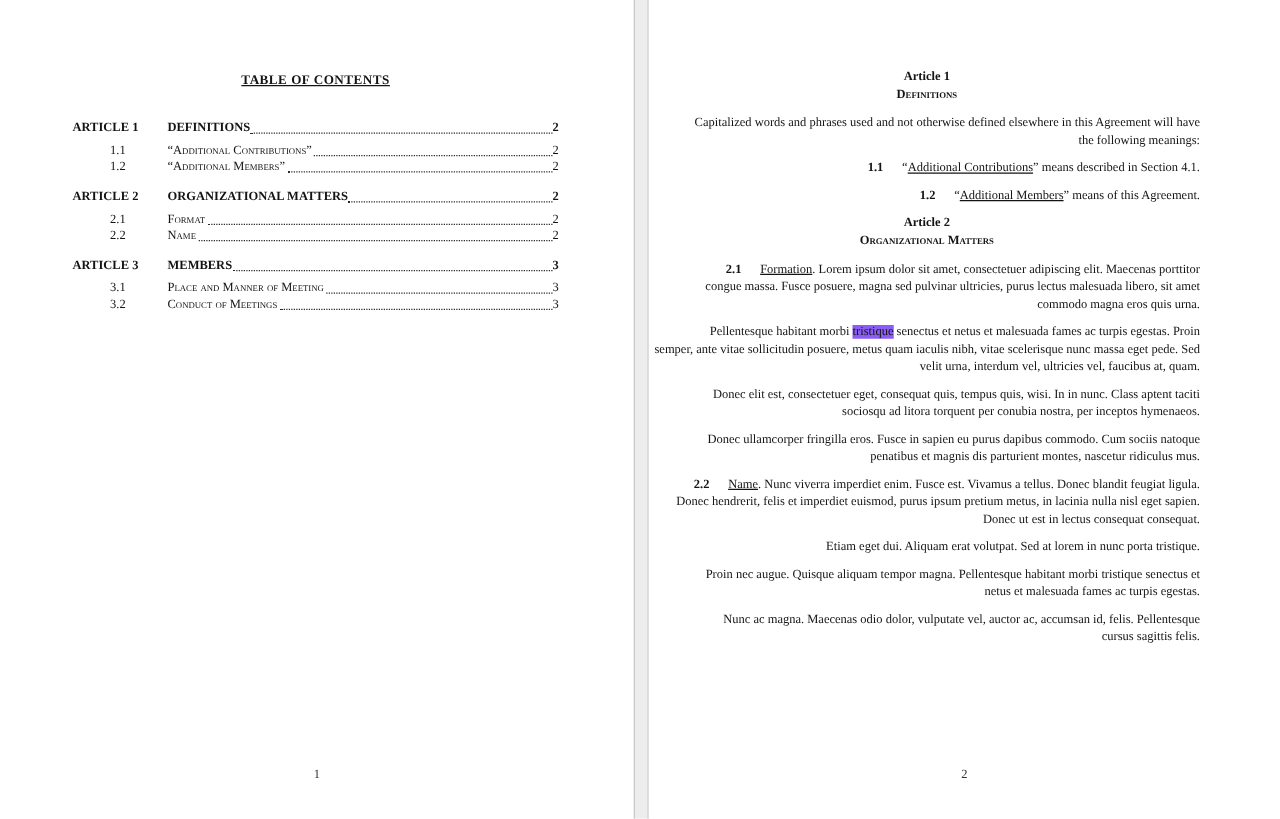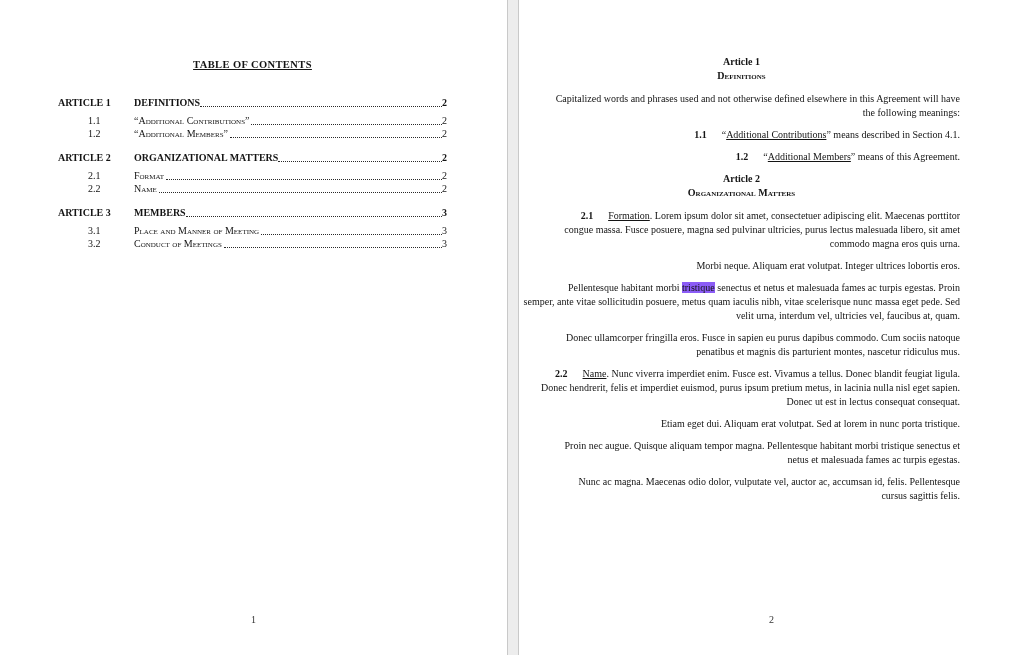--- a/index.html
+++ b/index.html
@@ -147,24 +147,24 @@
 
       <p class="para"><span class="pnum">1.2</span><span>“</span><span class="term">Additional Members</span><span>” means of this Agreement.</span></p>
 
       <div class="doc-heading later">
         <div class="h-title">Article 2</div>
         <div class="h-sub">Organizational Matters</div>
       </div>
 
       <p class="para"><span class="pnum">2.1</span><span class="term">Formation</span><span>. Lorem ipsum dolor sit amet, consectetuer adipiscing elit. Maecenas porttitor congue massa. Fusce posuere, magna sed pulvinar ultricies, purus lectus malesuada libero, sit amet commodo magna eros quis urna.</span></p>
 
-      <p class="para">Morbi neque. Aliquam erat volutpat. Integer ultrices lobortis eros.</p>
 
       <p class="para"><span>Pellentesque habitant morbi </span><span class="hl">tristique</span><span> senectus et netus et malesuada fames ac turpis egestas. Proin semper, ante vitae sollicitudin posuere, metus quam iaculis nibh, vitae scelerisque nunc massa eget pede. Sed velit urna, interdum vel, ultricies vel, faucibus at, quam.</span></p>
 
+      <p class="para">Donec elit est, consectetuer eget, consequat quis, tempus quis, wisi. In in nunc. Class aptent taciti sociosqu ad litora torquent per conubia nostra, per inceptos hymenaeos.</p>
 
       <p class="para">Donec ullamcorper fringilla eros. Fusce in sapien eu purus dapibus commodo. Cum sociis natoque penatibus et magnis dis parturient montes, nascetur ridiculus mus.</p>
 
       <p class="para"><span class="pnum">2.2</span><span class="term">Name</span><span>. Nunc viverra imperdiet enim. Fusce est. Vivamus a tellus. Donec blandit feugiat ligula. Donec hendrerit, felis et imperdiet euismod, purus ipsum pretium metus, in lacinia nulla nisl eget sapien. Donec ut est in lectus consequat consequat.</span></p>
 
       <p class="para">Etiam eget dui. Aliquam erat volutpat. Sed at lorem in nunc porta tristique.</p>
 
       <p class="para">Proin nec augue. Quisque aliquam tempor magna. Pellentesque habitant morbi tristique senectus et netus et malesuada fames ac turpis egestas.</p>
 
       <p class="para">Nunc ac magna. Maecenas odio dolor, vulputate vel, auctor ac, accumsan id, felis. Pellentesque cursus sagittis felis.</p>

